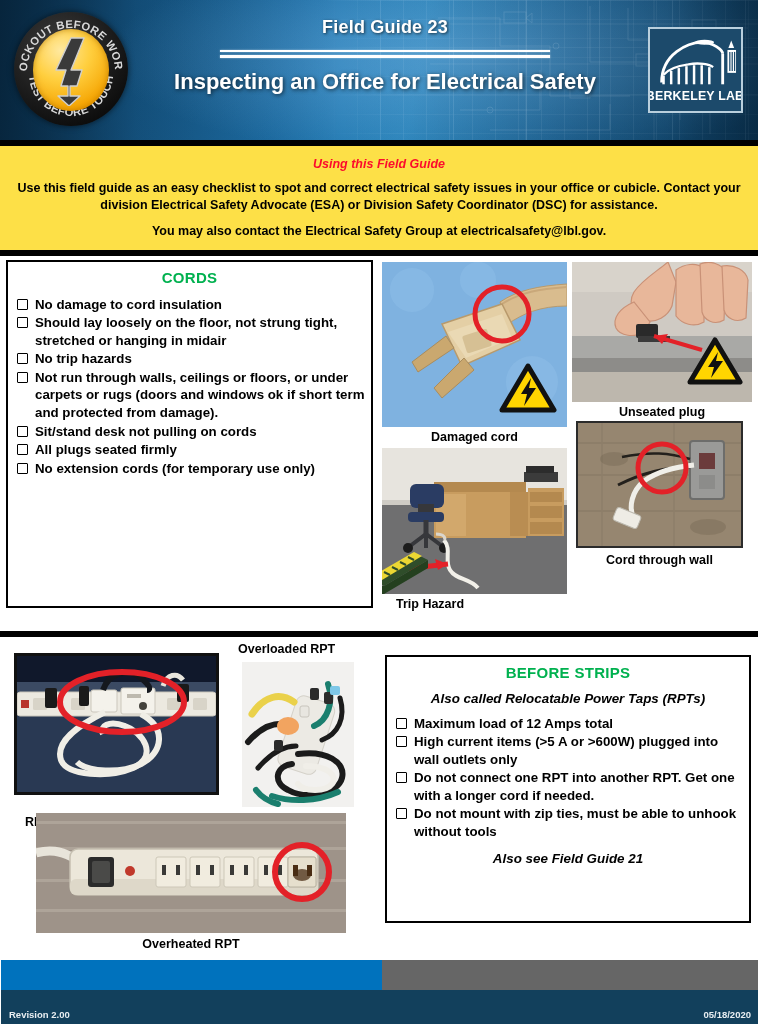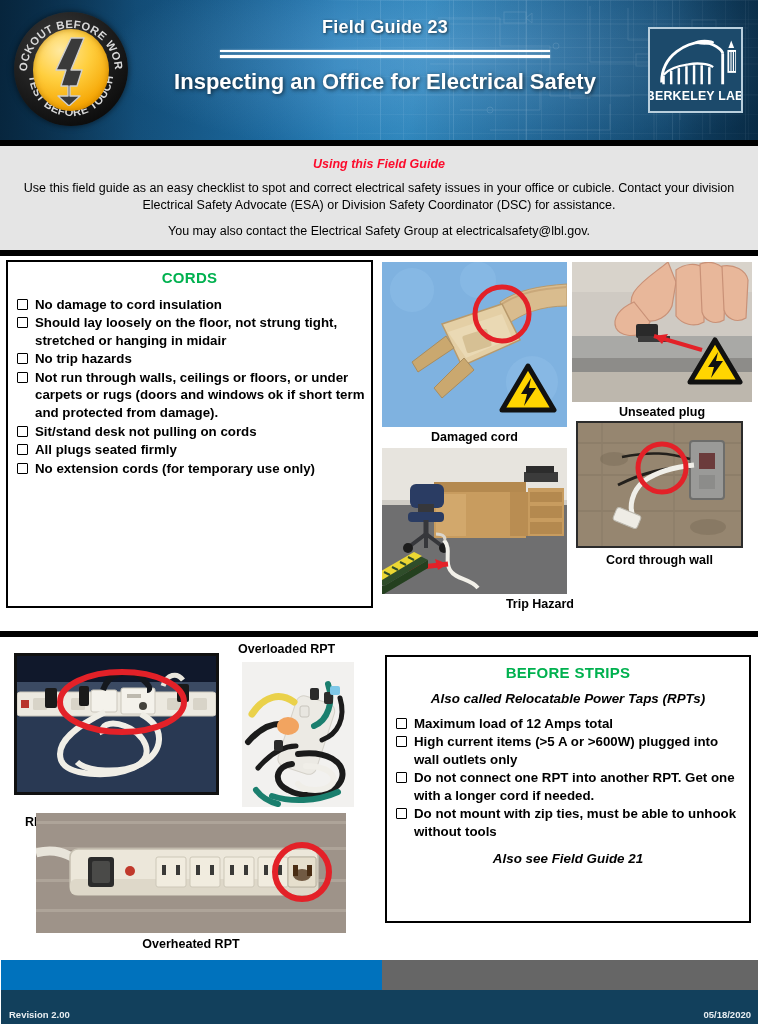--- a/index.html
+++ b/index.html
@@ -43,23 +43,23 @@
   .hdr-rule div{height:2px;background:#fff;box-shadow:0 0 2px rgba(255,255,255,.6);}
   .hdr-rule div+div{margin-top:3px;height:3px;}
   .hdr-sub{color:#fff;font-size:22px;font-weight:bold;line-height:30px;margin:9px 0 0 0;
     text-shadow:1px 1px 4px rgba(0,0,0,.7);}
 
   .logo-berkeley{position:absolute;right:15px;top:27px;width:95px;height:86px;
     background:#1c4a6b;border:2px solid #b9cfdd;box-sizing:border-box;}
 
   
   .rule-thick{height:6px;background:#000;}
-  .intro{padding:9px 16px 10px 16px;background:#e5e5e5;text-align:center;}
+  .intro{padding:9px 16px 10px 16px;background:#fde047;text-align:center;}
   .intro-title{color:#fc0c2c;font-size:12.5px;font-weight:bold;font-style:italic;margin:2px 0 9px 0;}
-  .intro-p{color:#000;font-size:12.5px;font-weight:normal;line-height:16.5px;margin:0;}
+  .intro-p{color:#000;font-size:12.5px;font-weight:bold;line-height:16.5px;margin:0;}
   .intro-p2{margin-top:10px;}
 
   
   .section{position:relative;background:#fff;}
   .panel{border:2px solid #000;box-sizing:border-box;background:#fff;}
   .panel-title{text-align:center;color:#00b14f;font-size:15px;font-weight:bold;letter-spacing:.3px;margin:7px 0 10px 0;}
   ul.chk{list-style:none;margin:0;padding:0 4px 0 8px;}
   ul.chk li{position:relative;padding-left:19px;margin-bottom:1px;color:#000;
     font-size:13.3px;font-weight:bold;line-height:17.6px;}
   ul.chk li .box{position:absolute;left:1px;top:3px;width:9px;height:9px;
@@ -316,21 +316,21 @@
           <g stroke="#2f4d2a" stroke-width="2">
             <path d="M2 124 l6 3"></path>
               <path d="M10 119 l6 3"></path>
               <path d="M18 114 l6 3"></path>
               <path d="M26 109 l6 3"></path>
           </g>
           <path d="M-10 138 L2 138 L46 112 L46 120 L2 146 L-10 146 Z" fill="#24401f"></path>
         </g>
       </svg>
     </div>
-    <div class="caption" style="position:absolute;left:414px;top:341px;width:160px;text-align:right;">Trip Hazard</div>
+    <div class="caption" style="position:absolute;left:396px;top:341px;width:160px;text-align:left;">Trip Hazard</div>
   </div>
 
   <div class="rule-thick"></div>
 
   <div class="section ps-wrap">
 
     <div class="panel ps-panel">
       <div class="panel-title">BEFORE STRIPS</div>
       <div class="ps-sub">Also called Relocatable Power Taps (RPTs)</div>
       <ul class="chk">

